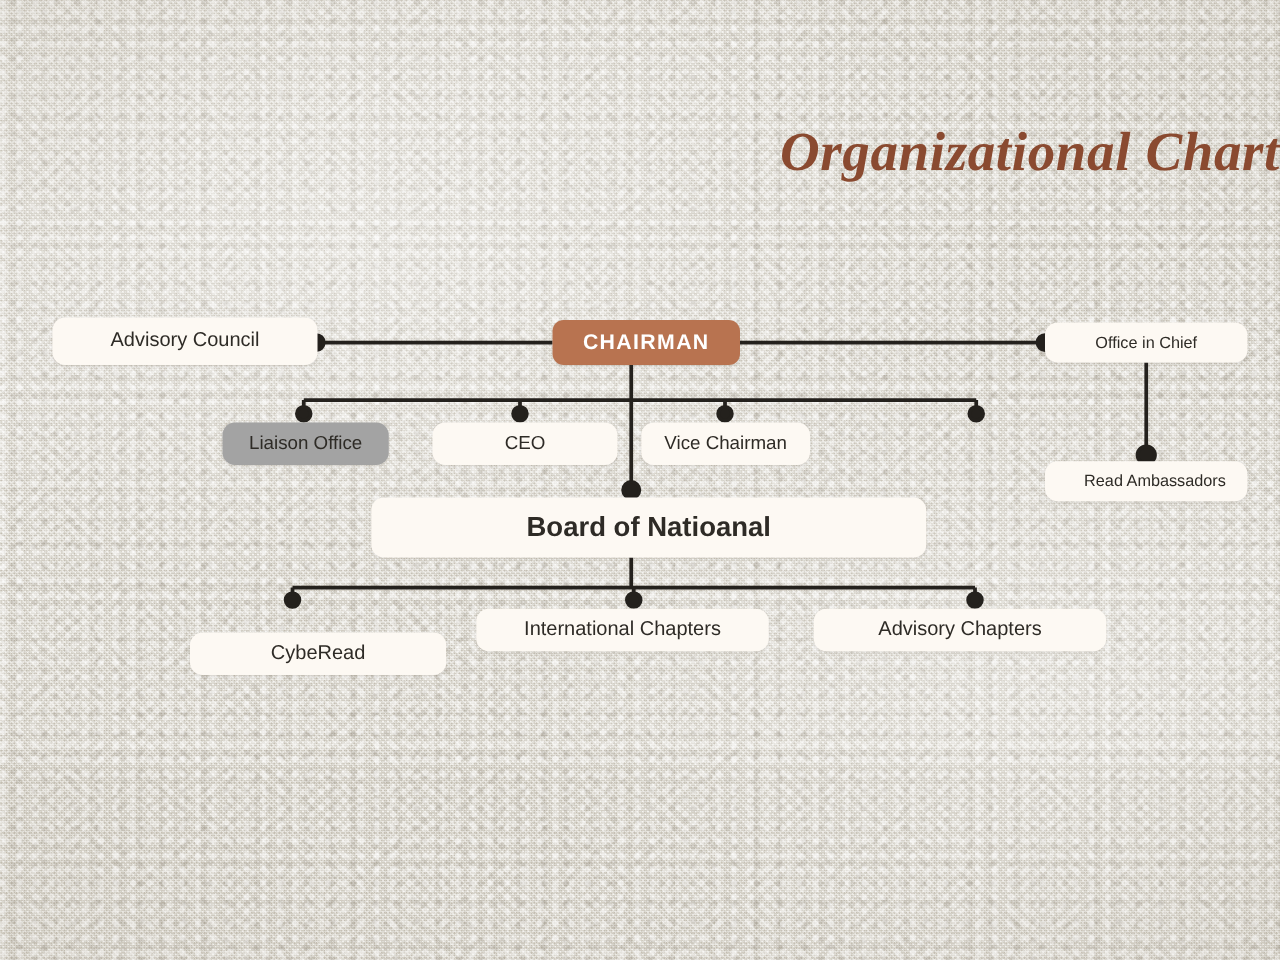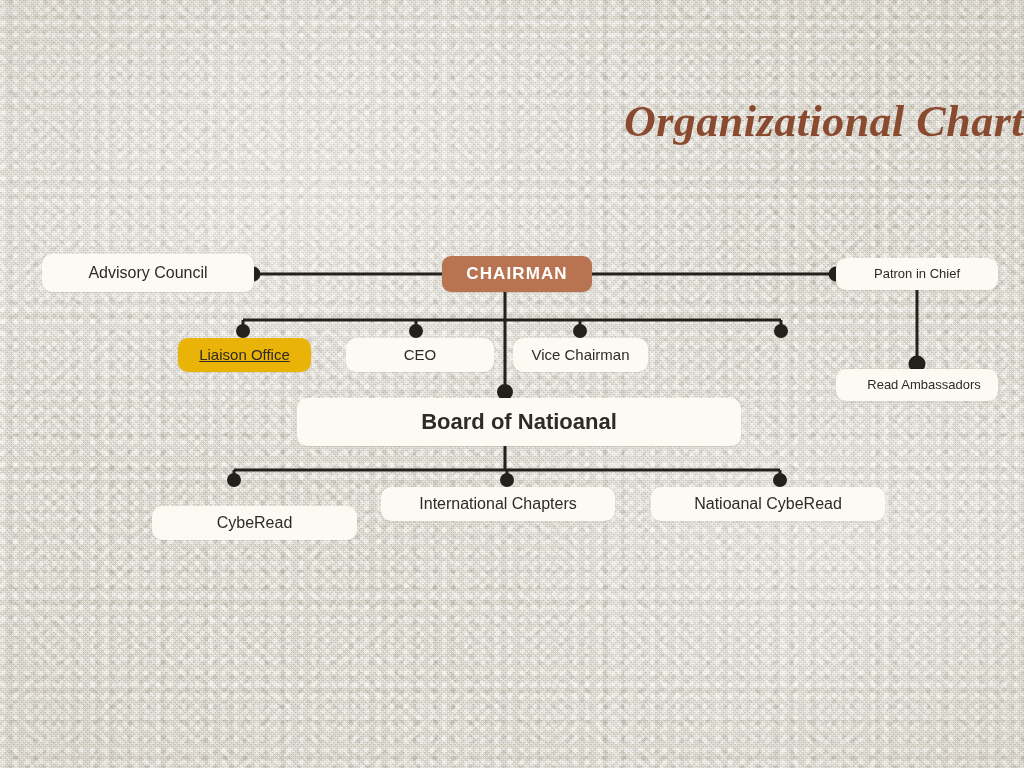--- a/index.html
+++ b/index.html
@@ -145,23 +145,23 @@
 
       <line x1="780" y1="470" x2="780" y2="479"></line>
       <circle cx="780" cy="480" r="5.5"></circle>
     </g>
   </svg>
 
   <div id="title" style="color: rgb(138, 74, 48);">Organizational Chart</div>
 
   <div class="node" style="left: 42px; top: 254px; width: 212px; height: 38px; font-size: 16px; background: rgb(253, 249, 243); color: rgb(46, 43, 38);">Advisory Council</div>
   <div class="node accent" style="left: 442px; top: 256px; width: 150px; height: 36px; font-size: 17px; background: rgb(184, 115, 80); color: rgb(255, 255, 255);">CHAIRMAN</div>
-  <div class="node" style="left: 836px; top: 258px; width: 162px; height: 32px; font-size: 13px; background: rgb(253, 249, 243); color: rgb(46, 43, 38);">Patron in Chief</div>
+  <div class="node" style="left: 836px; top: 258px; width: 162px; height: 32px; font-size: 13px; background: rgb(253, 249, 243); color: rgb(46, 43, 38);">Office in Chief</div>
   <div class="node" style="left: 836px; top: 369px; width: 162px; height: 32px; font-size: 13px; background: rgb(253, 249, 243); color: rgb(46, 43, 38); padding-left: 24px;">Read Ambassadors</div>
-  <div class="node" style="left: 178px; top: 338px; width: 133px; height: 34px; font-size: 15px; background: #eab308; color: rgb(46, 43, 38); text-decoration: underline;">Liaison Office</div>
+  <div class="node" style="left: 178px; top: 338px; width: 133px; height: 34px; font-size: 15px; background: #a3a3a3; color: rgb(46, 43, 38);">Liaison Office</div>
   <div class="node" style="left: 346px; top: 338px; width: 148px; height: 34px; font-size: 15px; background: rgb(253, 249, 243); color: rgb(46, 43, 38);">CEO</div>
   <div class="node" style="left: 513px; top: 338px; width: 135px; height: 34px; font-size: 15px; background: rgb(253, 249, 243); color: rgb(46, 43, 38);">Vice Chairman</div>
   <div class="node strong" style="left: 297px; top: 398px; width: 444px; height: 48px; font-size: 22px; background: rgb(253, 249, 243); color: rgb(46, 43, 38);">Board of Natioanal</div>
   <div class="node" style="left: 152px; top: 487px; width: 205px; height: 34px; font-size: 16px; background: rgb(253, 249, 243); color: rgb(46, 43, 38); margin-top: 19px;">CybeRead</div>
   <div class="node" style="left: 381px; top: 487px; width: 234px; height: 34px; font-size: 16px; background: rgb(253, 249, 243); color: rgb(46, 43, 38);">International Chapters</div>
-  <div class="node" style="left: 651px; top: 487px; width: 234px; height: 34px; font-size: 16px; background: rgb(253, 249, 243); color: rgb(46, 43, 38);">Natioanal CybeRead</div>
+  <div class="node" style="left: 651px; top: 487px; width: 234px; height: 34px; font-size: 16px; background: rgb(253, 249, 243); color: rgb(46, 43, 38);">Advisory Chapters</div>
 
 </div>
 
 </body></html>

